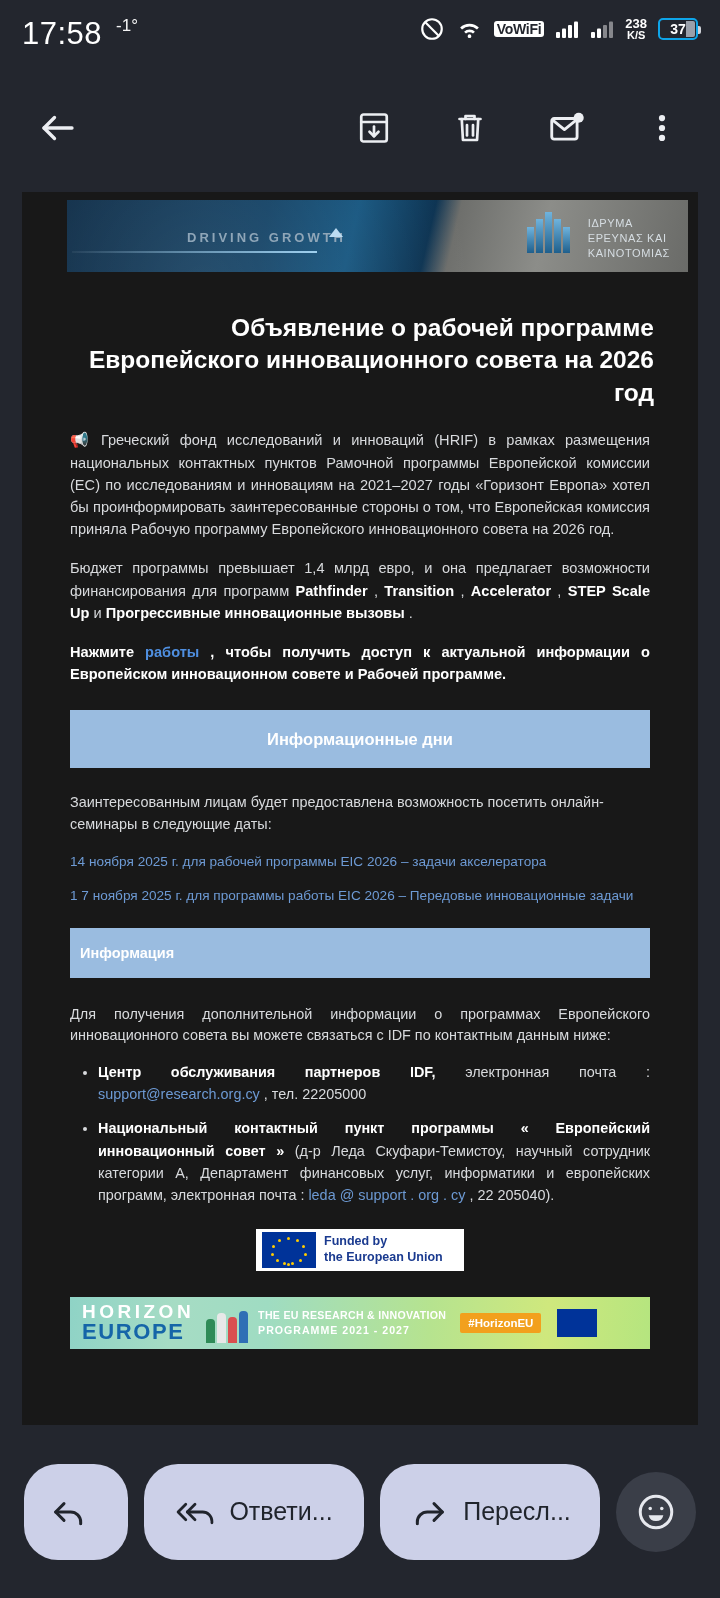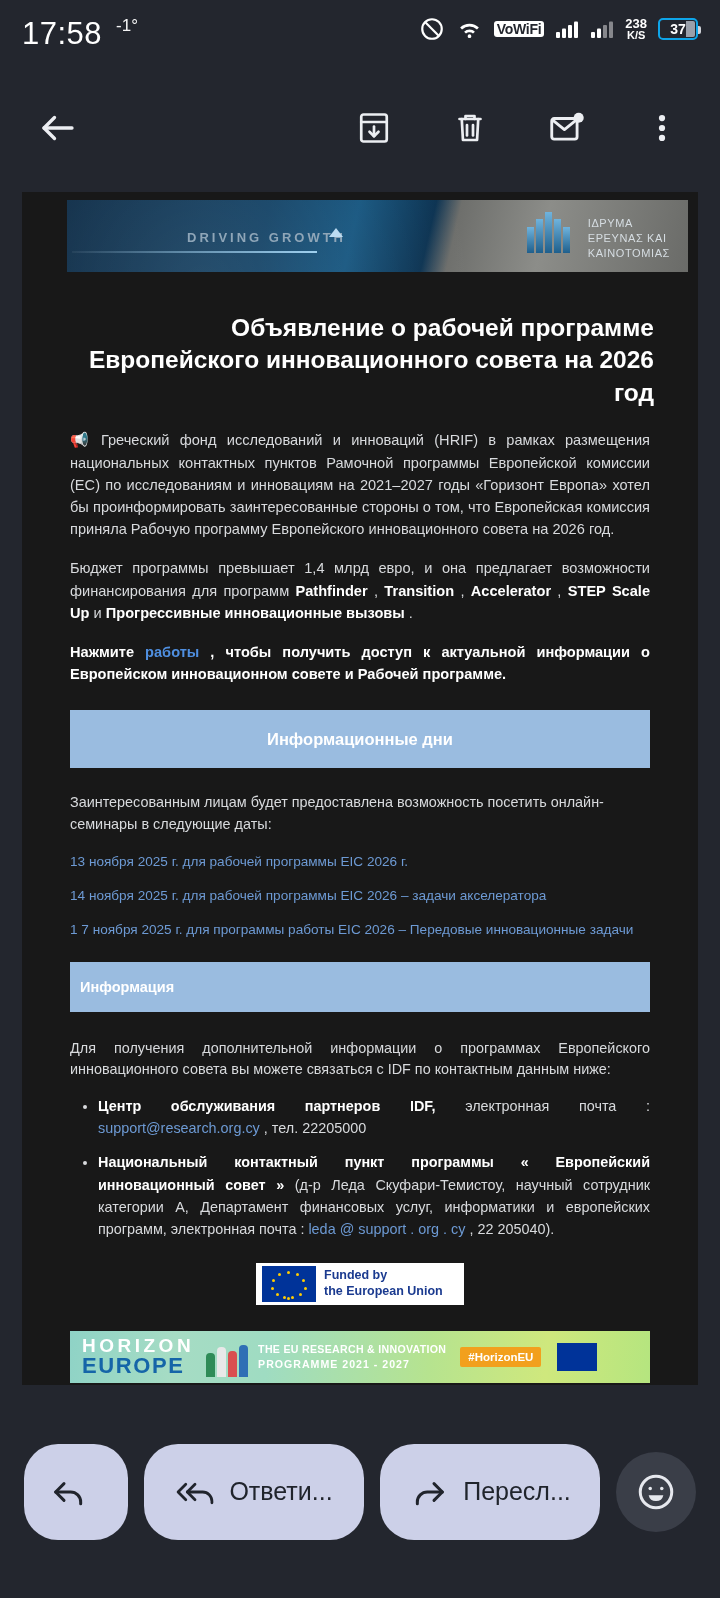--- a/index.html
+++ b/index.html
@@ -158,21 +158,21 @@
   .horizon .hashtag {
     background: #f2a01d; color: #fff; font-size: 11.5px; font-weight: bold;
     padding: 4px 8px; margin-left: 14px; border-radius: 2px;
   }
   .horizon .eu-flag-sm {
     width: 40px; height: 28px; background: #003399; margin-left: 16px; position: relative; flex: none;
   }
 
   
   .bottombar {
-    position: absolute; left: 0; bottom: 0; width: 720px; height: 213px;
+    position: absolute; left: 0; bottom: 0; width: 720px; height: 173px;
     display: flex; align-items: center; gap: 16px; padding: 12px 24px; background: #23262e;
   }
   .pill {
     background: #ccd0e8; color: #20242c; border-radius: 34px; height: 96px;
     display: flex; align-items: center; justify-content: center; gap: 14px;
     font-size: 25px; cursor: pointer;
   }
   .pill.round { width: 104px; }
   .pill.wide { flex: 1; }
   .emoji-btn {
@@ -304,21 +304,20 @@
       </p>
 
       <p class="para">
         <b>Нажмите </b><b class="lnk">работы</b><b> , чтобы получить доступ к актуальной информации о Европейском инновационном совете и Рабочей программе.</b>
       </p>
 
       <div class="blue-band center">Информационные дни</div>
 
       <p class="intro-line">Заинтересованным лицам будет предоставлена возможность посетить онлайн-семинары в следующие даты:</p>
 
-      <a class="date-link">13 ноября 2025 г. для рабочей программы EIC 2026 г.</a>
       <a class="date-link">14 ноября 2025 г. для рабочей программы EIC 2026 – задачи акселератора</a>
       <a class="date-link">1 7 ноября 2025 г. для программы работы EIC 2026 – Передовые инновационные задачи</a>
 
       <div class="blue-band left">Информация</div>
 
       <p class="info-para">Для получения дополнительной информации о программах Европейского инновационного совета вы можете связаться с IDF по контактным данным ниже:</p>
 
       <ul class="contacts">
         <li>
           <b>Центр обслуживания партнеров IDF,</b><span> электронная почта : </span><a class="lnk">support@research.org.cy</a><span> , тел. 22205000</span>

